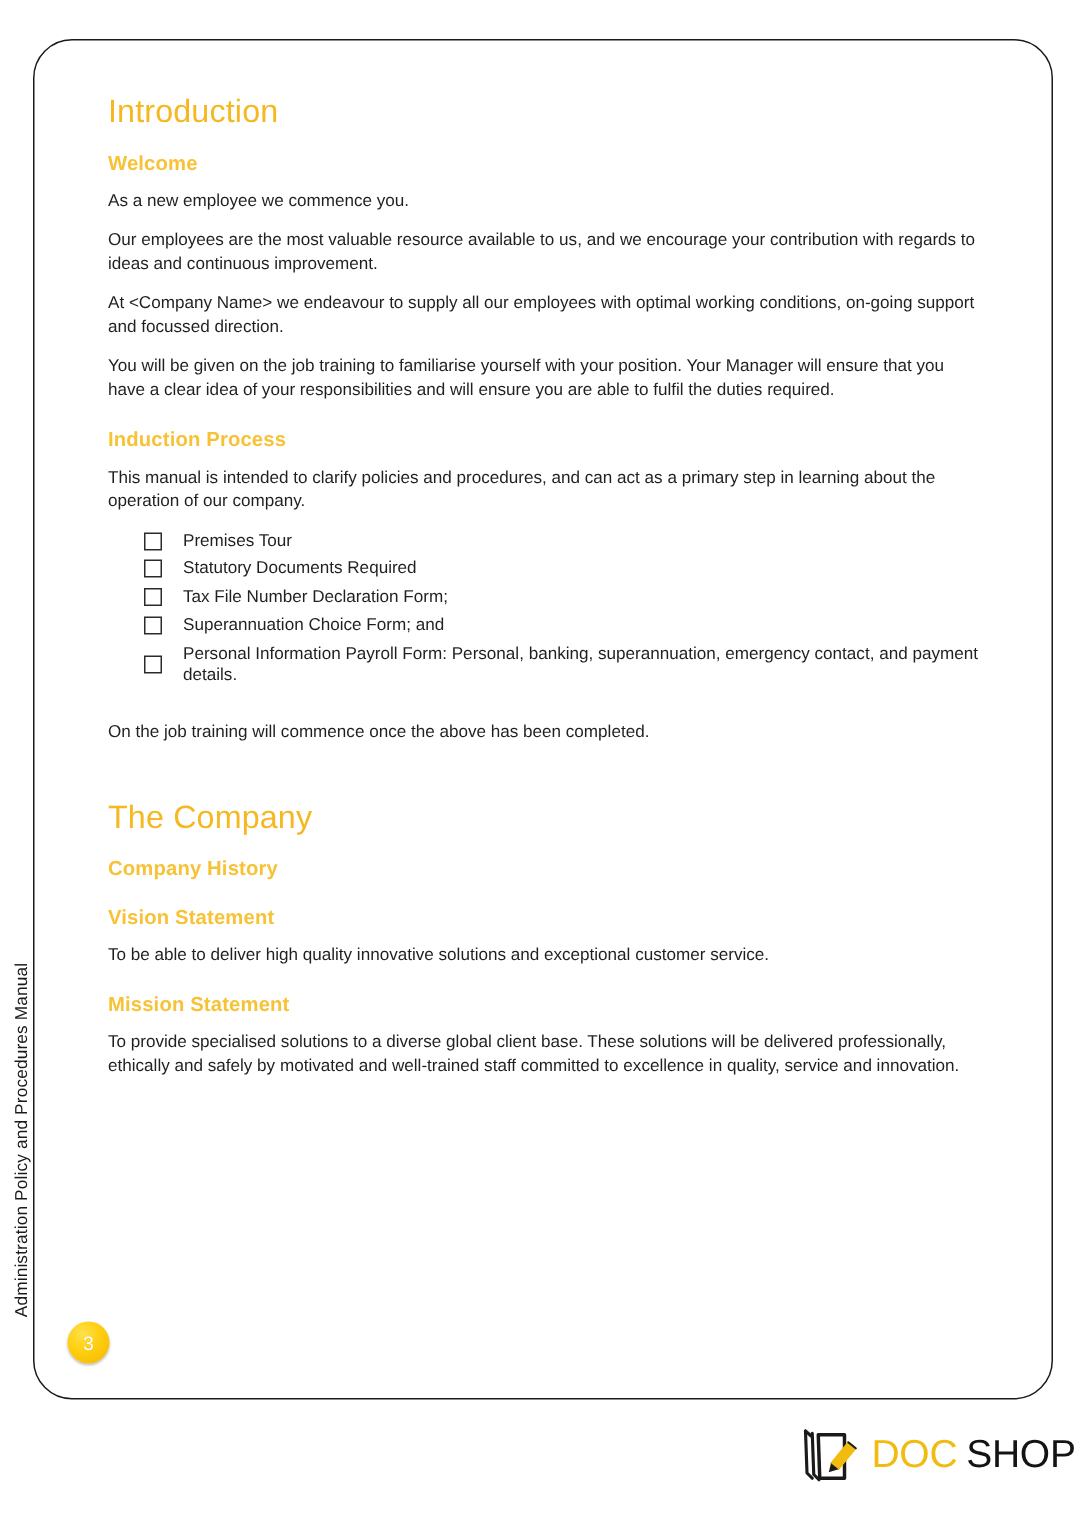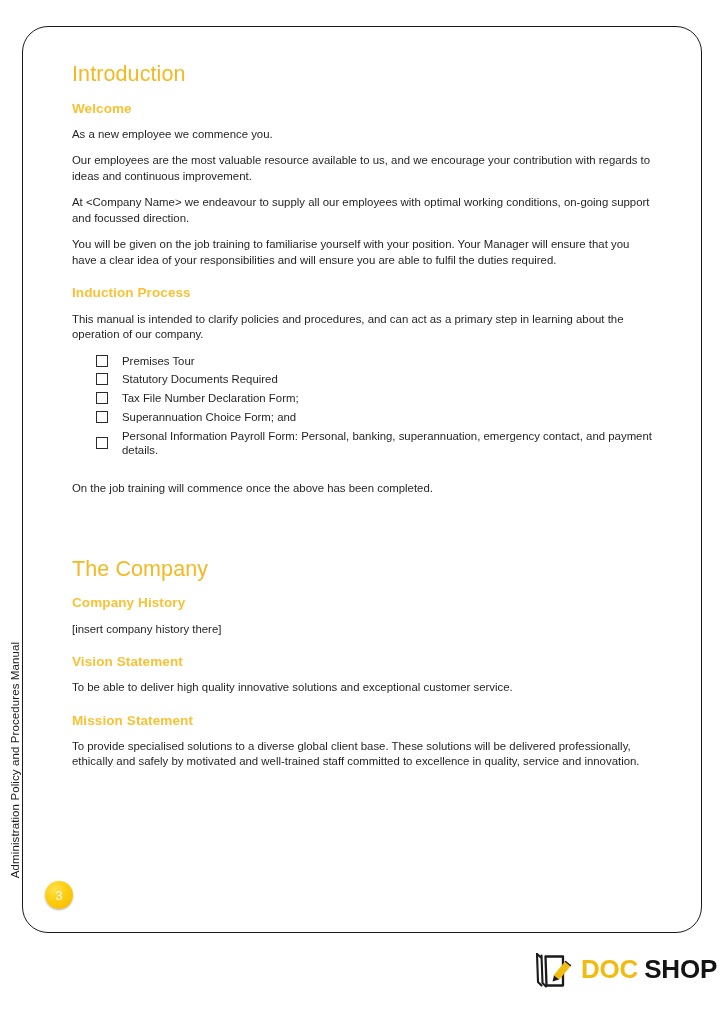--- a/index.html
+++ b/index.html
@@ -81,21 +81,21 @@
 
   h1.doc-h1 {
     font-size: 21.5px;
     font-weight: 400;
     color: #f5b820;
     margin: 0 0 14px 0;
     line-height: 1.15;
     letter-spacing: 0.1px;
   }
   h1.doc-h1.second {
-    margin-top: 60px;
+    margin-top: 36px;
   }
   h2.doc-h2 {
     font-size: 13.5px;
     font-weight: 700;
     color: #f7c236;
     margin: 0 0 10px 0;
     line-height: 1.2;
     letter-spacing: 0.1px;
   }
   p.doc-p {
@@ -141,21 +141,21 @@
     align-items: center;
   }
   #logo .logo-mark {
     width: 46px;
     height: 42px;
     margin-right: 3px;
     flex: 0 0 auto;
   }
   #logo .logo-word {
     font-size: 26px;
-    font-weight: bold;
+    font-weight: normal;
     letter-spacing: -0.2px;
     line-height: 1;
     white-space: nowrap;
   }
   #logo .word-doc { color: #f2bb10; }
   #logo .word-shop { color: #141414; margin-left: 6px; }
 </style>
 </head>
 <body>
 
@@ -207,21 +207,20 @@
       <span class="cbox"></span>
       <span>Personal Information Payroll Form: Personal, banking, superannuation, emergency contact, and payment details.</span>
     </li>
   </ul>
 
   <p class="doc-p">On the job training will commence once the above has been completed.</p>
 
   <h1 class="doc-h1 second">The Company</h1>
 
   <h2 class="doc-h2">Company History</h2>
-  <p class="doc-p">[insert company history there]</p>
 
   <div class="spacer-s"></div>
 
   <h2 class="doc-h2">Vision Statement</h2>
   <p class="doc-p">To be able to deliver high quality innovative solutions and exceptional customer service.</p>
 
   <div class="spacer-s"></div>
 
   <h2 class="doc-h2">Mission Statement</h2>
   <p class="doc-p">To provide specialised solutions to a diverse global client base.  These solutions will be delivered professionally, ethically and safely by motivated and well-trained staff committed to excellence in quality, service and innovation.</p>

